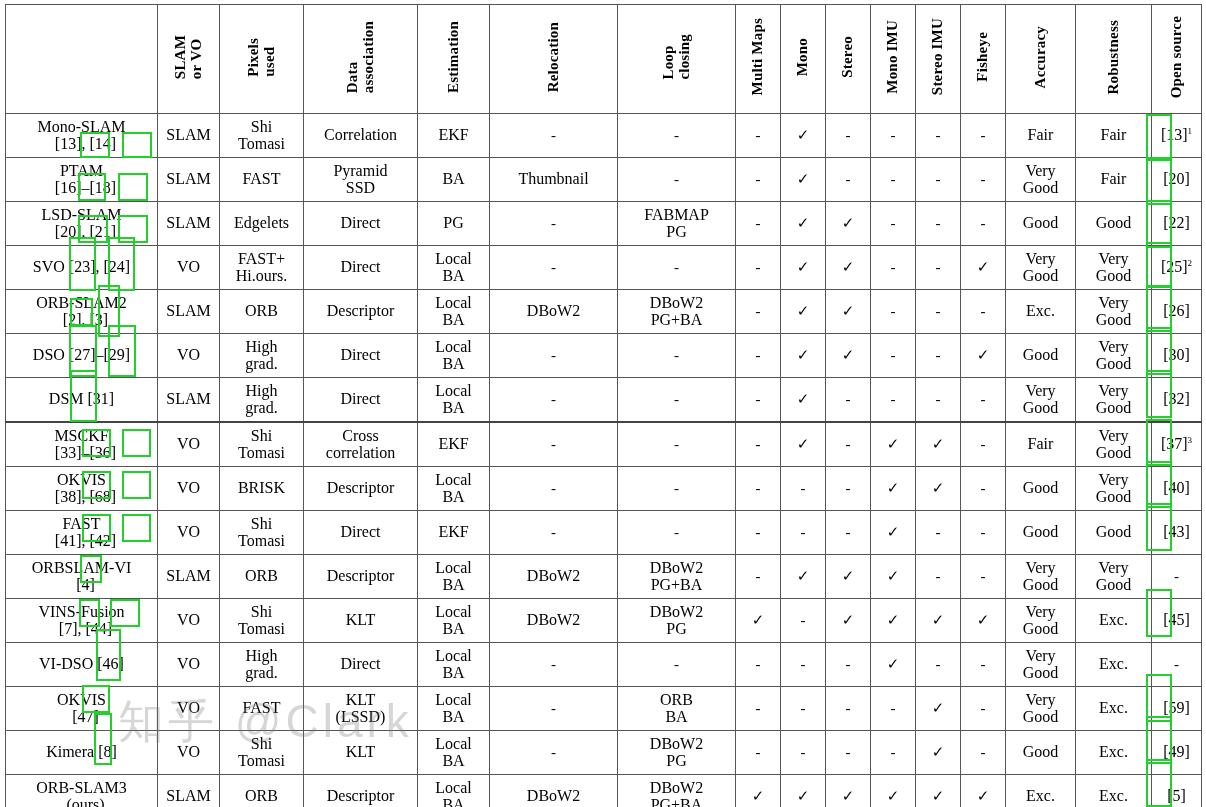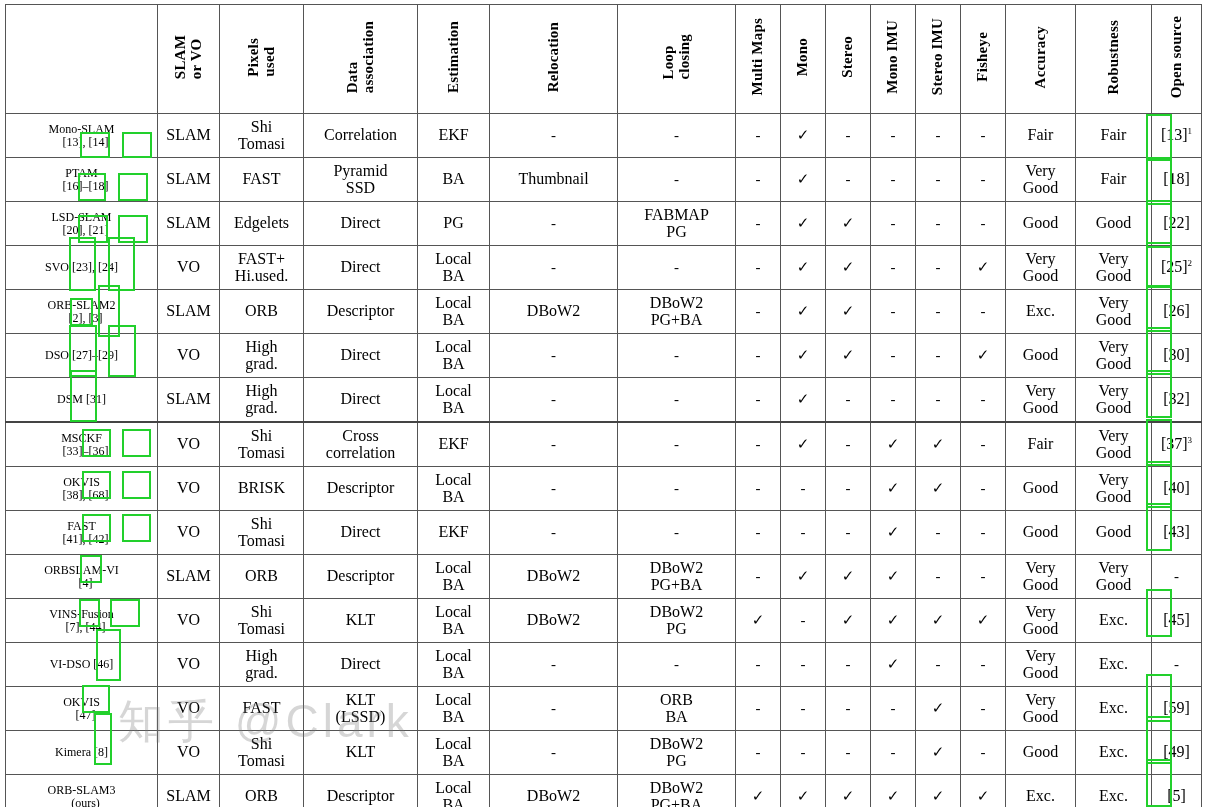--- a/index.html
+++ b/index.html
@@ -66,21 +66,21 @@
   col.c-fish{width:45px;}
   col.c-acc{width:70px;}
   col.c-rob{width:76px;}
   col.c-os{width:50px;}
 
   
   tbody td{height:43px;font-size:16px;}
   td.name{
     text-align:left;
     padding-left:7px;
-    font-size:12px;
+    font-size:16px;
     line-height:1.1;
   }
   td.name .l2{display:block;padding-left:8px;}
   td.mark{font-size:15px;}
   .ck{font-size:15px;line-height:1;}
   .dash{font-size:15px;}
   .sup{font-size:9px;vertical-align:super;line-height:0;}
   tr.groupstart td{border-top:2.4px solid #444;}
 
   
@@ -182,21 +182,21 @@
           <td><span>Thumbnail</span></td>
           <td class="mark"><span class="dash">-</span></td>
           <td class="mark"><span class="dash">-</span></td>
           <td class="mark"><span class="ck">✓</span></td>
           <td class="mark"><span class="dash">-</span></td>
           <td class="mark"><span class="dash">-</span></td>
           <td class="mark"><span class="dash">-</span></td>
           <td class="mark"><span class="dash">-</span></td>
           <td><span>Very</span><br><span>Good</span></td>
           <td><span>Fair</span></td>
-          <td><span>[18]</span></td>
+          <td><span>[20]</span></td>
         </tr>
         <tr>
           <td class="name"><span>LSD-SLAM</span><span class="l2">[20], [21]</span></td>
           <td><span>SLAM</span></td>
           <td><span>Edgelets</span></td>
           <td><span>Direct</span></td>
           <td><span>PG</span></td>
           <td class="mark"><span class="dash">-</span></td>
           <td><span>FABMAP</span><br><span>PG</span></td>
           <td class="mark"><span class="dash">-</span></td>
@@ -205,21 +205,21 @@
           <td class="mark"><span class="dash">-</span></td>
           <td class="mark"><span class="dash">-</span></td>
           <td class="mark"><span class="dash">-</span></td>
           <td><span>Good</span></td>
           <td><span>Good</span></td>
           <td><span>[22]</span></td>
         </tr>
         <tr>
           <td class="name"><span>SVO [23], [24]</span></td>
           <td><span>VO</span></td>
-          <td><span>FAST+</span><br><span>Hi.used.</span></td>
+          <td><span>FAST+</span><br><span>Hi.ours.</span></td>
           <td><span>Direct</span></td>
           <td><span>Local</span><br><span>BA</span></td>
           <td class="mark"><span class="dash">-</span></td>
           <td class="mark"><span class="dash">-</span></td>
           <td class="mark"><span class="dash">-</span></td>
           <td class="mark"><span class="ck">✓</span></td>
           <td class="mark"><span class="ck">✓</span></td>
           <td class="mark"><span class="dash">-</span></td>
           <td class="mark"><span class="dash">-</span></td>
           <td class="mark"><span class="ck">✓</span></td>

